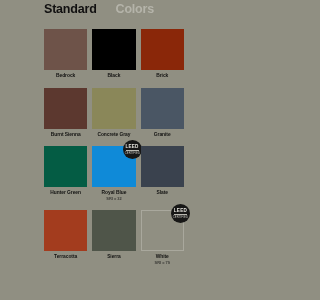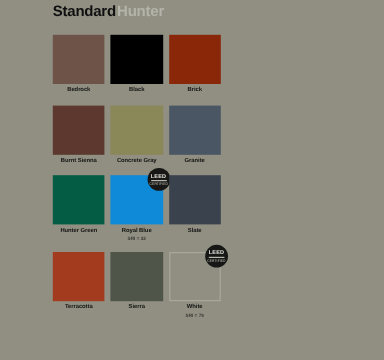--- a/index.html
+++ b/index.html
@@ -23,21 +23,21 @@
     background: #908f82;
   }
 
   
   .header {
     position: absolute;
     left: 44px;
     top: 2px;
     display: flex;
     align-items: baseline;
-    gap: 1px;
+    gap: 19px;
   }
   .header-main {
     font-size: 12.5px;
     font-weight: bold;
     letter-spacing: -0.2px;
     color: #111010;
   }
   .header-sub {
     font-size: 12.5px;
     font-weight: bold;
@@ -138,21 +138,21 @@
     line-height: 1.1;
   }
 </style>
 </head>
 <body>
 
 <div id="chart-root">
 
   <div class="header">
     <span class="header-main">Standard</span>
-    <span class="header-sub">Hunter</span>
+    <span class="header-sub">Colors</span>
   </div>
 
   <div class="grid" id="swatch-grid">
       <div class="row">
         <div class="cell">
           <div class="swatch-wrap">
             <div class="swatch" style="background: rgb(110, 83, 73);"></div>
           </div>
           <div class="label">Bedrock</div>
         </div>

